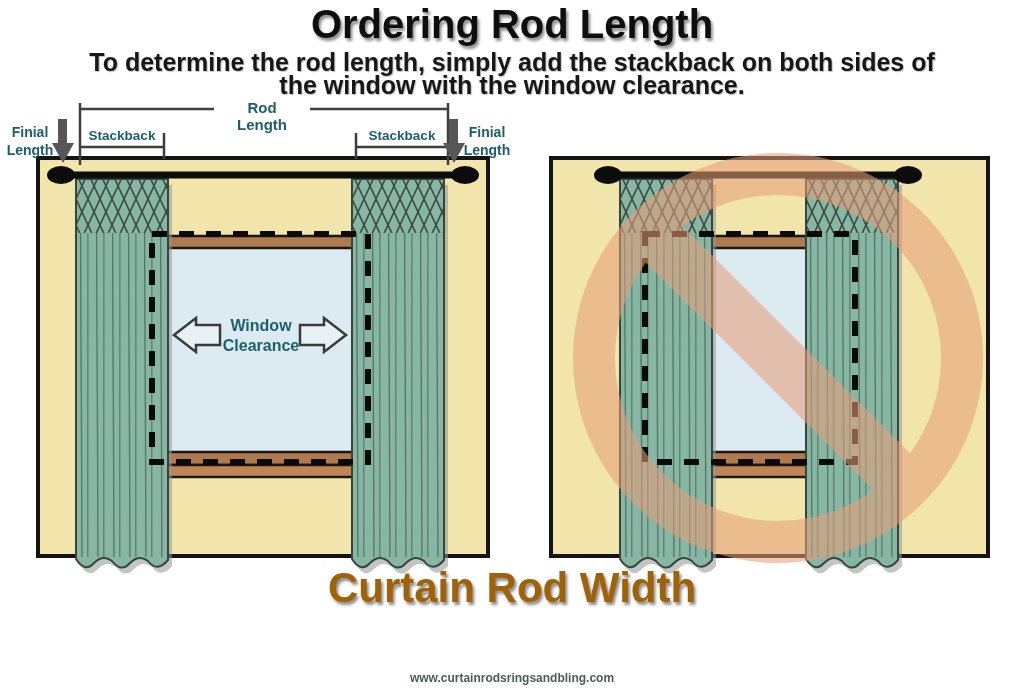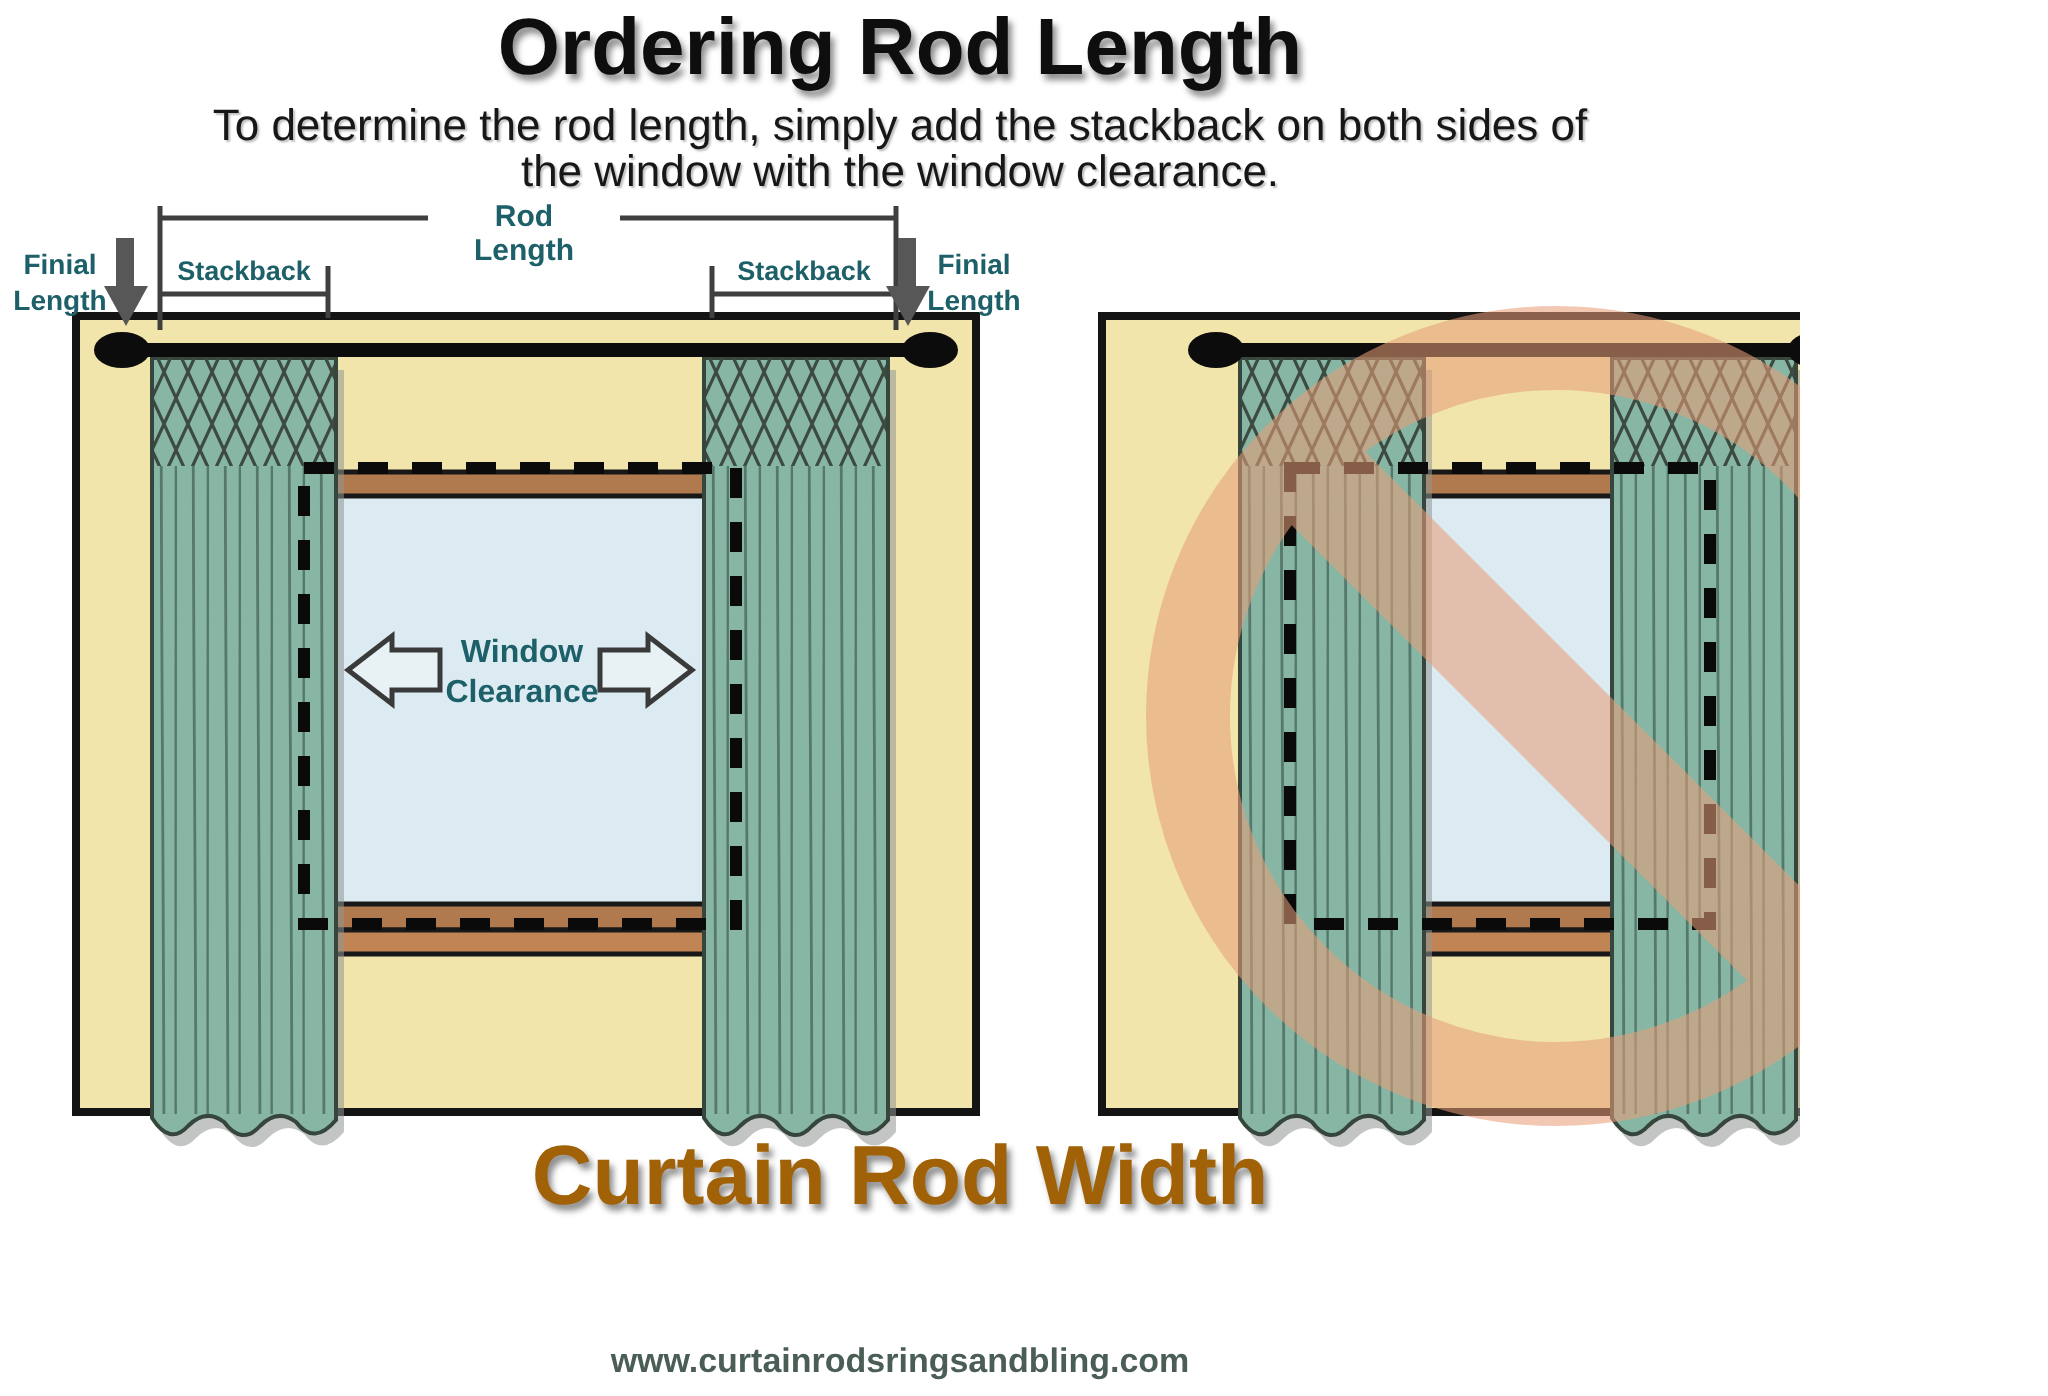--- a/index.html
+++ b/index.html
@@ -1,42 +1,42 @@
 <!DOCTYPE html>
 <html><head>
 <meta charset="utf-8">
 <style>
   html,body{margin:0;padding:0;background:#ffffff;}
   .wrap{
-    position:relative;width:900px;height:698px;overflow:hidden;
+    position:relative;width:1024px;height:698px;overflow:hidden;
     background:#ffffff;font-family:"Liberation Sans",sans-serif;
   }
   .page-title{
     position:absolute;top:2px;left:0;width:100%;text-align:center;
     font-size:40px;font-weight:bold;color:#0e0e0e;letter-spacing:0px;
     text-shadow:2px 3px 3px rgba(0,0,0,0.45);
   }
   .subtitle{
     position:absolute;top:51px;left:0;width:100%;text-align:center;
-    font-size:22px;line-height:23px;font-weight:normal;color:#171717;
+    font-size:25px;line-height:23px;font-weight:bold;color:#171717;
     text-shadow:1px 1px 1px rgba(0,0,0,0.25);
   }
   .footer-title{
     position:absolute;top:564px;left:0;width:100%;text-align:center;
     font-size:42px;font-weight:bold;color:#a16207;
     text-shadow:2px 3px 3px rgba(0,0,0,0.45);
   }
   .footer-body{
     position:absolute;top:621px;left:0;width:100%;text-align:center;
     font-size:20px;line-height:25px;font-weight:bold;color:#141414;
     text-shadow:1px 1px 1px rgba(0,0,0,0.25);
   }
   .website{
     position:absolute;top:671px;left:0;width:100%;text-align:center;
-    font-size:17px;font-weight:bold;color:#4a5e55;
+    font-size:12px;font-weight:bold;color:#4a5e55;
   }
   svg text{font-family:"Liberation Sans",sans-serif;font-weight:bold;}
   .teal-label{fill:#1d6069;}
 </style>
 </head>
 <body>
 
 <div class="wrap">
 
   <div class="page-title">Ordering Rod Length</div>

